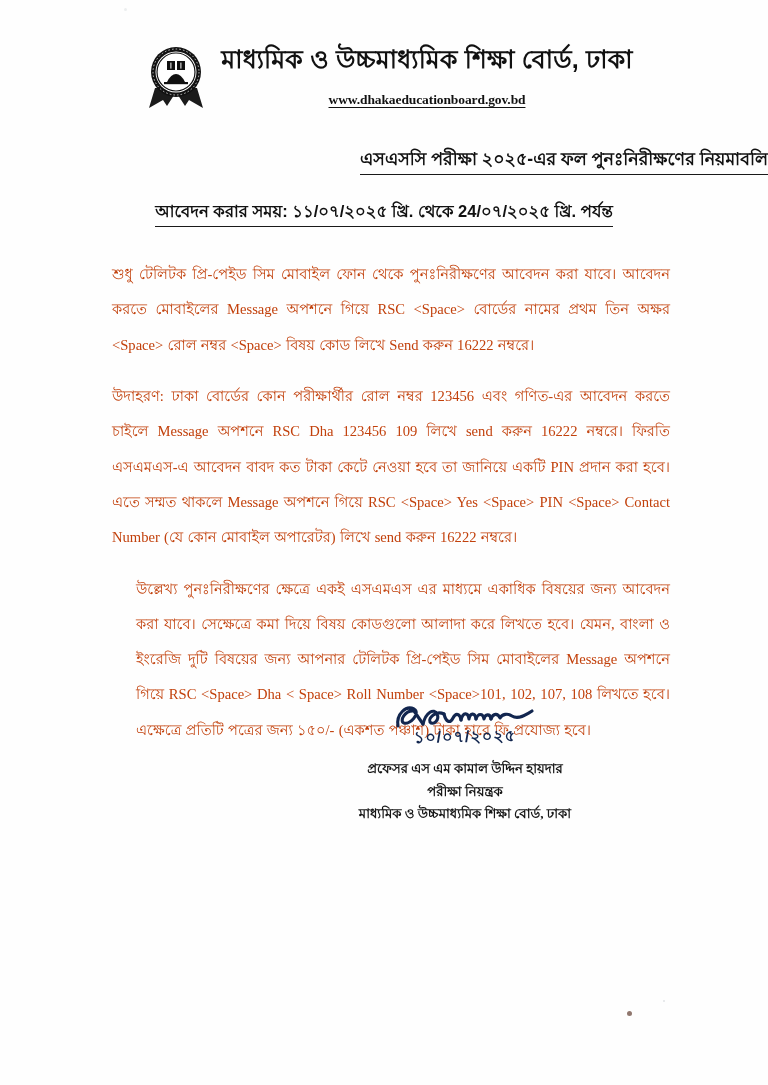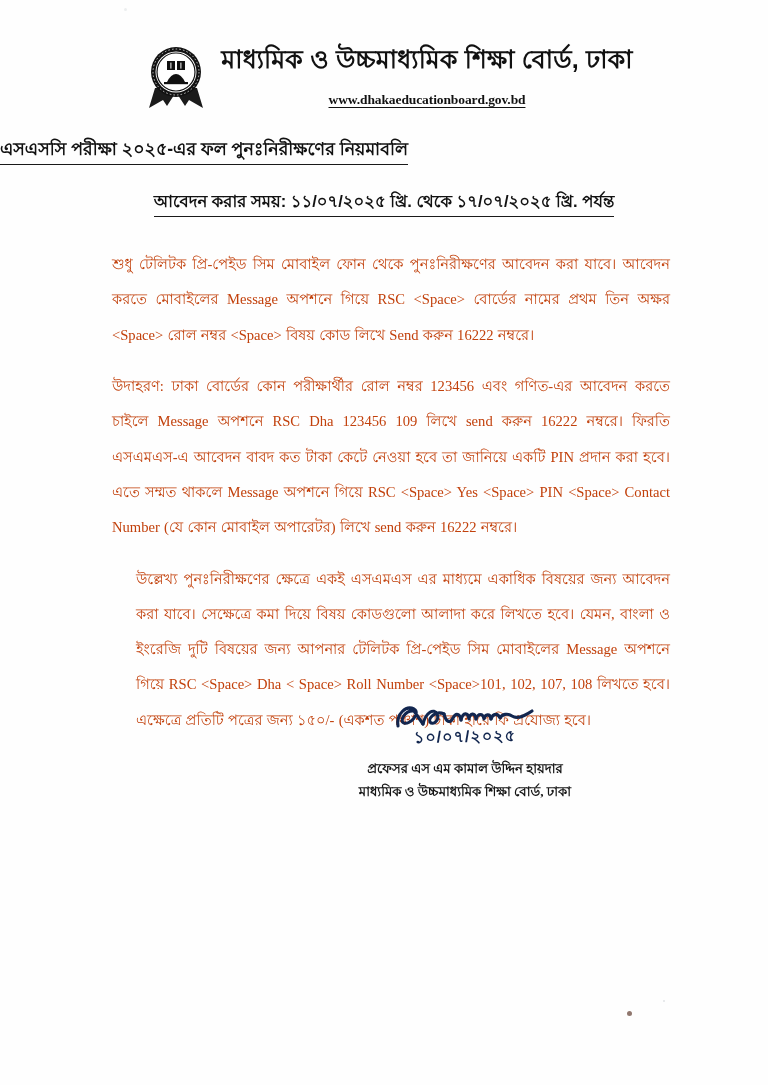--- a/index.html
+++ b/index.html
@@ -63,22 +63,22 @@
     font-size: 13.5px;
     font-weight: bold;
     text-decoration: underline;
     text-underline-offset: 2.5px;
     color: #111;
     letter-spacing: -0.1px;
   }
 
   
   .titles {
-    margin-top: 26px;
-    text-align: left;
+    margin-top: 36px;
+    text-align: right;
   }
   .doc-title {
     font-family: "Liberation Sans", "DejaVu Sans", sans-serif;
     font-size: 17.5px;
     font-weight: bold;
     display: inline-block;
     border-bottom: 1.6px solid #1a1a1a;
     padding-bottom: 2px;
     line-height: 1.5;
     color: #111;
@@ -192,21 +192,21 @@
       <div class="board-name">মাধ্যমিক ও উচ্চমাধ্যমিক শিক্ষা বোর্ড, ঢাকা</div>
       <div class="board-url">www.dhakaeducationboard.gov.bd</div>
     </div>
 
   </div>
 
   <div class="titles">
     <div class="doc-title">এসএসসি পরীক্ষা ২০২৫-এর ফল পুনঃনিরীক্ষণের নিয়মাবলি</div>
   </div>
   <div class="doc-subtitle-wrap">
-    <div class="doc-subtitle">আবেদন করার সময়: ১১/০৭/২০২৫ খ্রি. থেকে ১৭/০৭/২০২৫ খ্রি. পর্যন্ত</div>
+    <div class="doc-subtitle">আবেদন করার সময়: ১১/০৭/২০২৫ খ্রি. থেকে 24/০৭/২০২৫ খ্রি. পর্যন্ত</div>
   </div>
 
   <div class="body-copy">
     <p class="para">শুধু টেলিটক প্রি-পেইড সিম মোবাইল ফোন থেকে পুনঃনিরীক্ষণের আবেদন করা যাবে। আবেদন করতে মোবাইলের Message অপশনে গিয়ে RSC &lt;Space&gt; বোর্ডের নামের প্রথম তিন অক্ষর &lt;Space&gt; রোল নম্বর &lt;Space&gt; বিষয় কোড লিখে Send করুন 16222 নম্বরে।</p>
     <p class="para">উদাহরণ: ঢাকা বোর্ডের কোন পরীক্ষার্থীর রোল নম্বর 123456 এবং গণিত-এর আবেদন করতে চাইলে Message অপশনে RSC Dha 123456 109 লিখে send করুন 16222 নম্বরে। ফিরতি এসএমএস-এ আবেদন বাবদ কত টাকা কেটে নেওয়া হবে তা জানিয়ে একটি PIN প্রদান করা হবে। এতে সম্মত থাকলে Message অপশনে গিয়ে RSC &lt;Space&gt; Yes &lt;Space&gt; PIN &lt;Space&gt; Contact Number (যে কোন মোবাইল অপারেটর) লিখে send করুন 16222 নম্বরে।</p>
     <p class="para">উল্লেখ্য পুনঃনিরীক্ষণের ক্ষেত্রে একই এসএমএস এর মাধ্যমে একাধিক বিষয়ের জন্য আবেদন করা যাবে। সেক্ষেত্রে কমা দিয়ে বিষয় কোডগুলো আলাদা করে লিখতে হবে। যেমন, বাংলা ও ইংরেজি দুটি বিষয়ের জন্য আপনার টেলিটক প্রি-পেইড সিম মোবাইলের Message অপশনে গিয়ে RSC &lt;Space&gt; Dha &lt; Space&gt; Roll Number &lt;Space&gt;101, 102, 107, 108 লিখতে হবে। এক্ষেত্রে প্রতিটি পত্রের জন্য ১৫০/- (একশত পঞ্চাশ)  টাকা হারে ফি প্রযোজ্য হবে।</p>
   </div>
 
   <div class="signature-block">
 
@@ -219,20 +219,21 @@
           <path d="M71 18 C73 10, 78 10, 79 17 C80 11, 85 10, 86 17"></path>
           <path d="M86 17 C88 11, 93 11, 94 17 C95 12, 100 11, 101 17"></path>
           <path d="M101 17 C103 11, 108 11, 110 16 C112 12, 118 11, 122 14 C128 18, 136 13, 142 9"></path>
         </g>
       </svg>
     </div>
 
     <div class="sig-date">১০/০৭/২০২৫</div>
 
     <div class="sig-line sig-name">প্রফেসর এস এম কামাল উদ্দিন হায়দার</div>
+    <div class="sig-line">পরীক্ষা নিয়ন্ত্রক</div>
     <div class="sig-line">মাধ্যমিক ও উচ্চমাধ্যমিক শিক্ষা বোর্ড, ঢাকা</div>
   </div>
 
   <div class="speck speck-a"></div>
   <div class="speck speck-b"></div>
   <div class="speck speck-c"></div>
 
 </div>
 
 </body></html>

